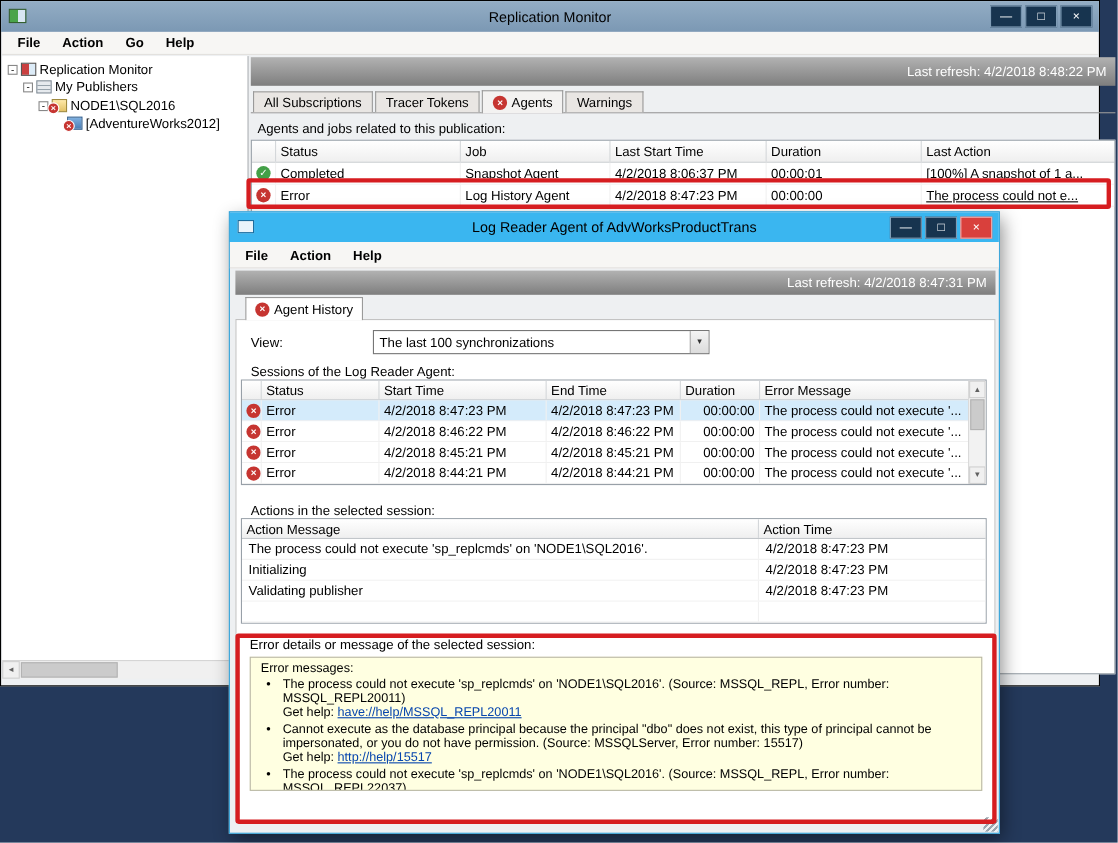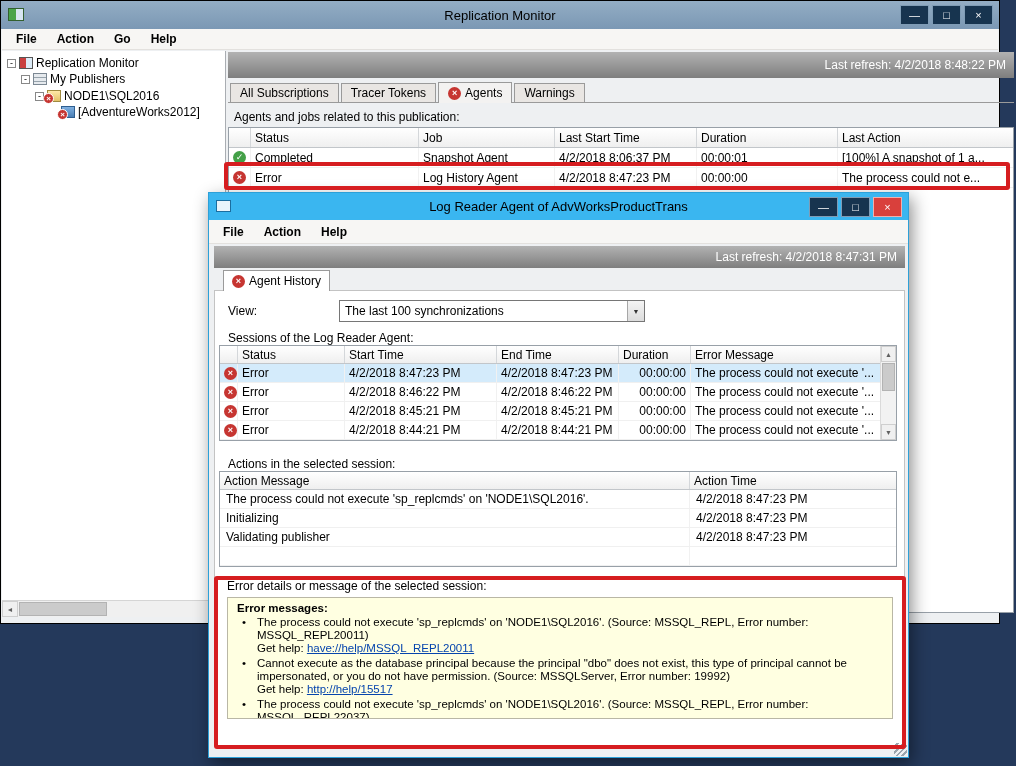--- a/index.html
+++ b/index.html
@@ -75,21 +75,21 @@
   
   .dtab{position:absolute;left:14px;top:77px;height:21px;display:flex;align-items:center;gap:4px;padding:0 8px;background:#fff;border:1px solid #9a9a9a;border-bottom:none;z-index:3;font-size:12px;cursor:pointer;white-space:nowrap;}
   .tabpage{position:absolute;left:5px;top:97px;width:691px;height:457px;background:#fff;border:1px solid #c3c3c3;}
   .lbl{position:absolute;font-size:12px;white-space:nowrap;}
   .combo{position:absolute;left:124px;top:9px;width:306px;height:22px;background:#fff;border:1px solid #767676;display:flex;align-items:center;cursor:pointer;}
   .combo-text{flex:1;padding-left:5px;font-size:12px;white-space:nowrap;overflow:hidden;}
   .combo-btn{width:17px;height:100%;background:linear-gradient(#f4f4f4,#dcdcdc);border-left:1px solid #a7a7a7;display:flex;align-items:center;justify-content:center;font-size:7px;color:#333;}
 
   
   .errbox{position:absolute;left:12px;top:306px;width:666px;height:122px;background:#ffffe1;border:1px solid #b9b7a5;padding:4px 9px;overflow:hidden;font-size:11.5px;}
-  .errbox .hd{font-weight:bold;margin-bottom:2px;font-size:11.5px;}
+  .errbox .hd{font-weight:normal;margin-bottom:2px;font-size:11.5px;}
   .eitem{position:relative;padding-left:20px;line-height:13px;margin-bottom:2px;}
   .eitem .bullet{position:absolute;left:5px;top:0;}
   .ghelp{line-height:13px;}
   .lnk{color:#0645ad;text-decoration:underline;cursor:pointer;}
 
   .sizegrip{position:absolute;right:1px;bottom:1px;width:13px;height:13px;background:repeating-linear-gradient(135deg,transparent 0 2px,#9aa4ad 2px 4px);cursor:nwse-resize;}
   .annot{position:absolute;border:4px solid #d61d20;border-radius:3px;z-index:60;pointer-events:none;}
 </style>
 </head>
 <body>
@@ -186,21 +186,21 @@
           <div class="c" style="flex:1;border-right:none;">[100%] A snapshot of 1 a...</div>
         </div>
         <div class="lv-row">
           <div class="c" style="width:22px;">
               <span class="badge err">×</span>
             </div>
           <div class="c" style="width:168px;">Error</div>
           <div class="c" style="width:136px;">Log History Agent</div>
           <div class="c" style="width:142px;">4/2/2018 8:47:23 PM</div>
           <div class="c" style="width:141px;">00:00:00</div>
-          <div class="c" style="flex:1;border-right:none;">The process could not e...</div>
+          <div class="c" style="flex:1;border-right:none;text-decoration:underline;">The process could not e...</div>
         </div>
       </div>
     </div>
   </div>
 
   <div class="annot" style="left:224px;top:162px;width:786px;height:28px;"></div>
 
   <div class="dialog">
     <div class="titlebar-dlg">
       <span class="dlg-icon"></span>
@@ -315,21 +315,21 @@
       <span class="lbl" style="left:12px;top:288px;">Error details or message of the selected session:</span>
       <div class="errbox">
         <div class="hd">Error messages:</div>
         <div class="eitem">
           <span class="bullet">•</span>
           <span>The process could not execute 'sp_replcmds' on 'NODE1\SQL2016'. (Source: MSSQL_REPL, Error number: MSSQL_REPL20011)</span>
           <div class="ghelp"><span>Get help:</span> <a class="lnk">have://help/MSSQL_REPL20011</a></div>
         </div>
         <div class="eitem">
           <span class="bullet">•</span>
-          <span>Cannot execute as the database principal because the principal "dbo" does not exist, this type of principal cannot be impersonated, or you do not have permission. (Source: MSSQLServer, Error number: 19992)</span>
+          <span>Cannot execute as the database principal because the principal "dbo" does not exist, this type of principal cannot be impersonated, or you do not have permission. (Source: MSSQLServer, Error number: 15517)</span>
           <div class="ghelp"><span>Get help:</span> <a class="lnk">http://help/15517</a></div>
         </div>
         <div class="eitem">
           <span class="bullet">•</span>
           <span>The process could not execute 'sp_replcmds' on 'NODE1\SQL2016'. (Source: MSSQL_REPL, Error number: MSSQL_REPL22037)</span>
           
         </div>
       </div>
     </div>
 

